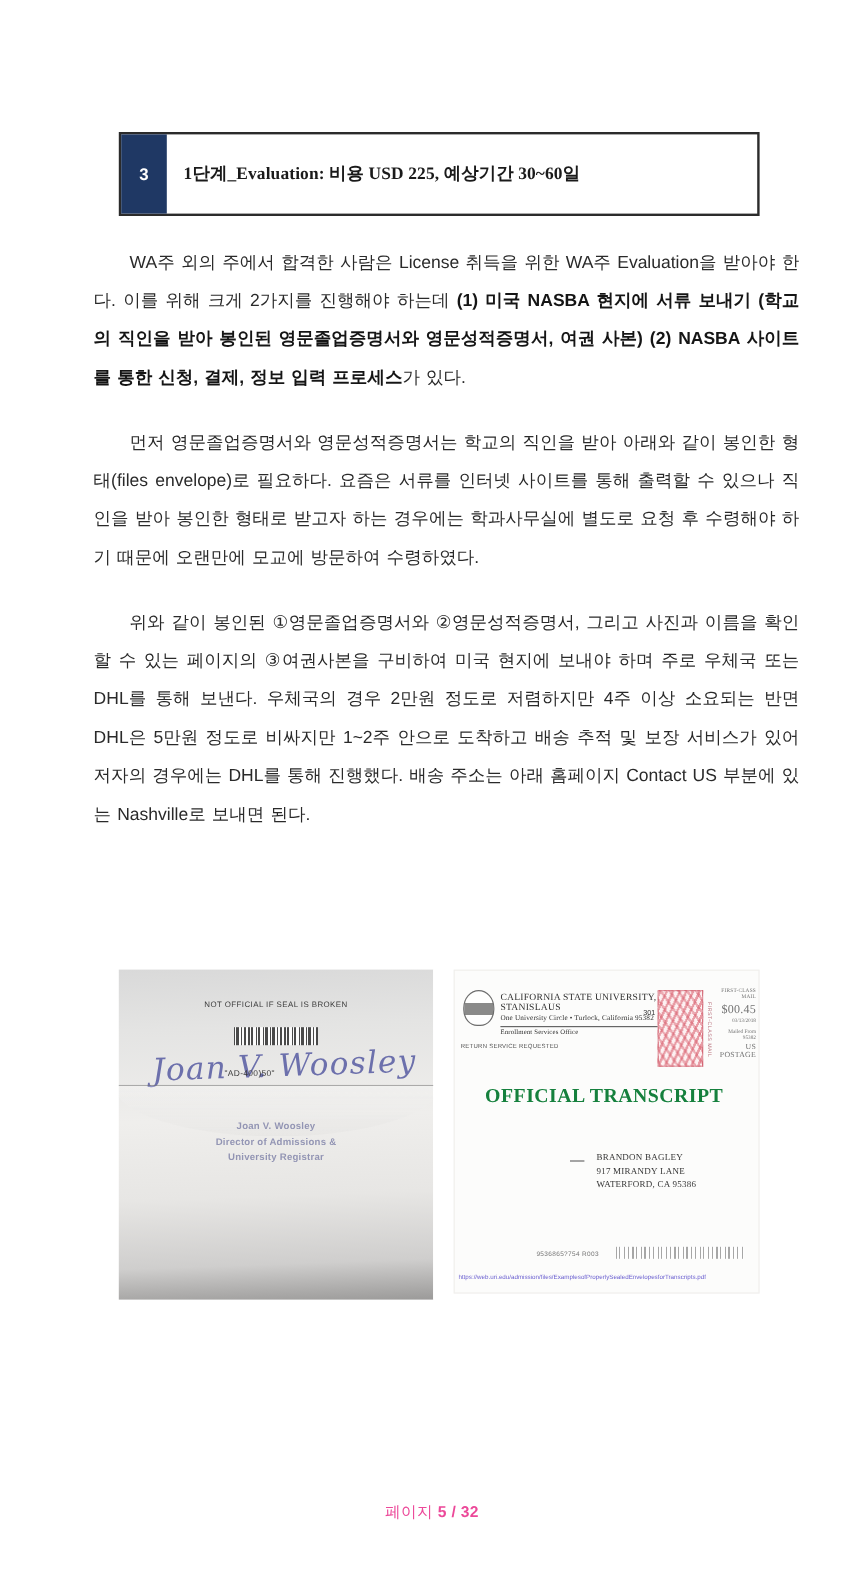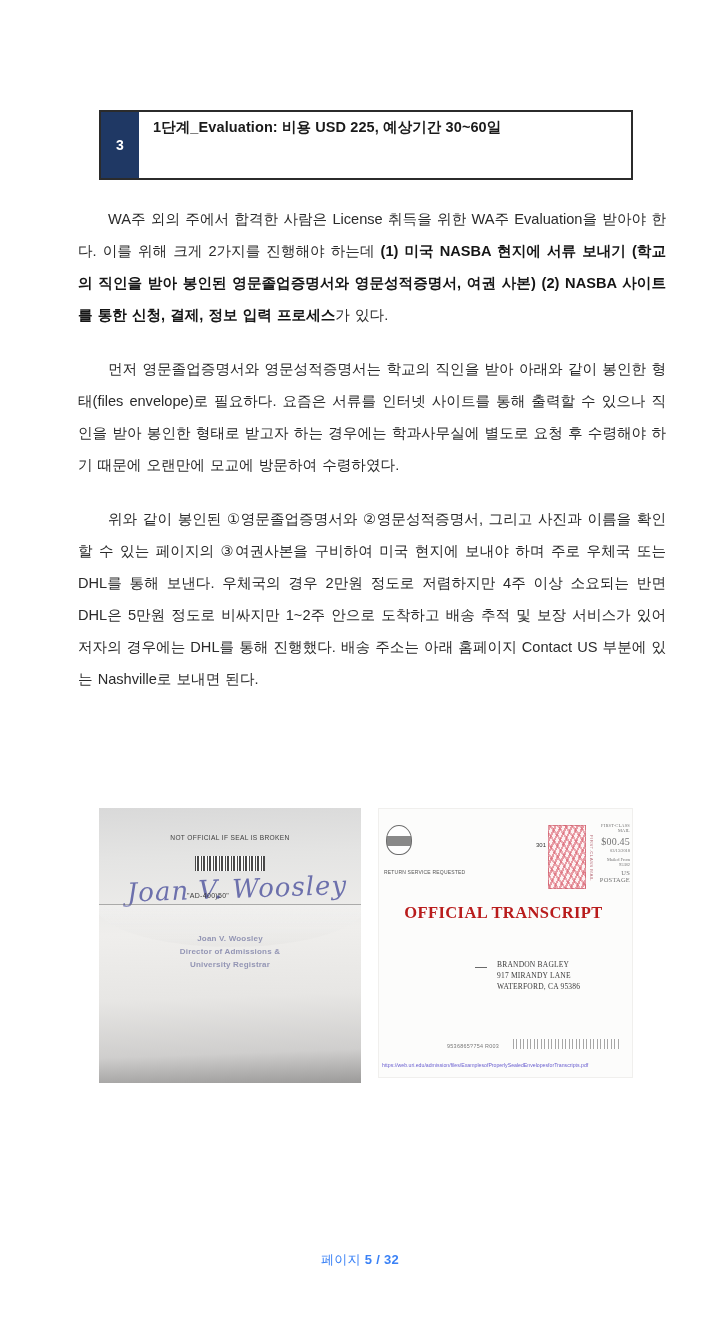--- a/index.html
+++ b/index.html
@@ -45,21 +45,23 @@
     display: flex;
     align-items: center;
     justify-content: center;
     flex: 0 0 38px;
   }
   .callout-body {
     flex: 1 1 auto;
     padding: 6px 0 6px 14px;
     display: flex;
     flex-direction: column;
+    justify-content: center;
     gap: 0;
+    font-family: Liberation Serif, serif;
   }
   .callout-line {
     font-size: 14.5px;
     font-weight: bold;
     letter-spacing: 0.1px;
     line-height: 1.25;
     white-space: nowrap;
     color: #1a1a1a;
   }
 
@@ -253,21 +255,21 @@
 
   .tr-title {
     position: absolute;
     left: 0; right: 4px;
     top: 94px;
     text-align: center;
     font-family: "Liberation Serif", serif;
     font-weight: bold;
     font-size: 16.5px;
     letter-spacing: .4px;
-    color: #b91c1c;
+    color: #15803d;
   }
   .tr-addr {
     position: absolute;
     left: 118px;
     top: 150px;
     font-family: "Liberation Serif", serif;
     font-size: 7.5px;
     line-height: 11px;
     color: #3a3a3a;
     letter-spacing: .2px;
@@ -313,21 +315,21 @@
   }
 
   
   .footer {
     position: absolute;
     left: 0;
     right: 0;
     top: 1251px;
     text-align: center;
     font-size: 13px;
-    color: #3b82f6;
+    color: #ec4899;
     letter-spacing: .3px;
   }
   .footer b { font-weight: bold; }
 </style>
 </head>
 <body>
 
 <div class="page">
 
   <div class="callout">
@@ -355,20 +357,26 @@
         <div class="env-block">
           <div>Joan V. Woosley</div>
           <div>Director of Admissions &amp;</div>
           <div>University Registrar</div>
         </div>
       </div>
     </div>
 
     <div class="fig fig-transcript">
       <div class="tr-logo"></div>
+      <div class="tr-univ">
+        <div class="l1">CALIFORNIA STATE UNIVERSITY, STANISLAUS</div>
+        <div class="l2">One University Circle  •  Turlock, California 95382</div>
+        <div class="rule"></div>
+        <div class="l3">Enrollment Services Office</div>
+      </div>
       <div class="tr-box-num">301</div>
       <div class="tr-ret">RETURN SERVICE REQUESTED</div>
 
       <div class="tr-stamp"></div>
       <div class="tr-stamp-side">FIRST-CLASS MAIL</div>
       <div class="tr-indicia">
         <div class="i1">FIRST-CLASS MAIL</div>
         <div class="i2">$00.45</div>
         <div class="i3">03/13/2018</div>
         <div class="i4">Mailed From 95382</div>

